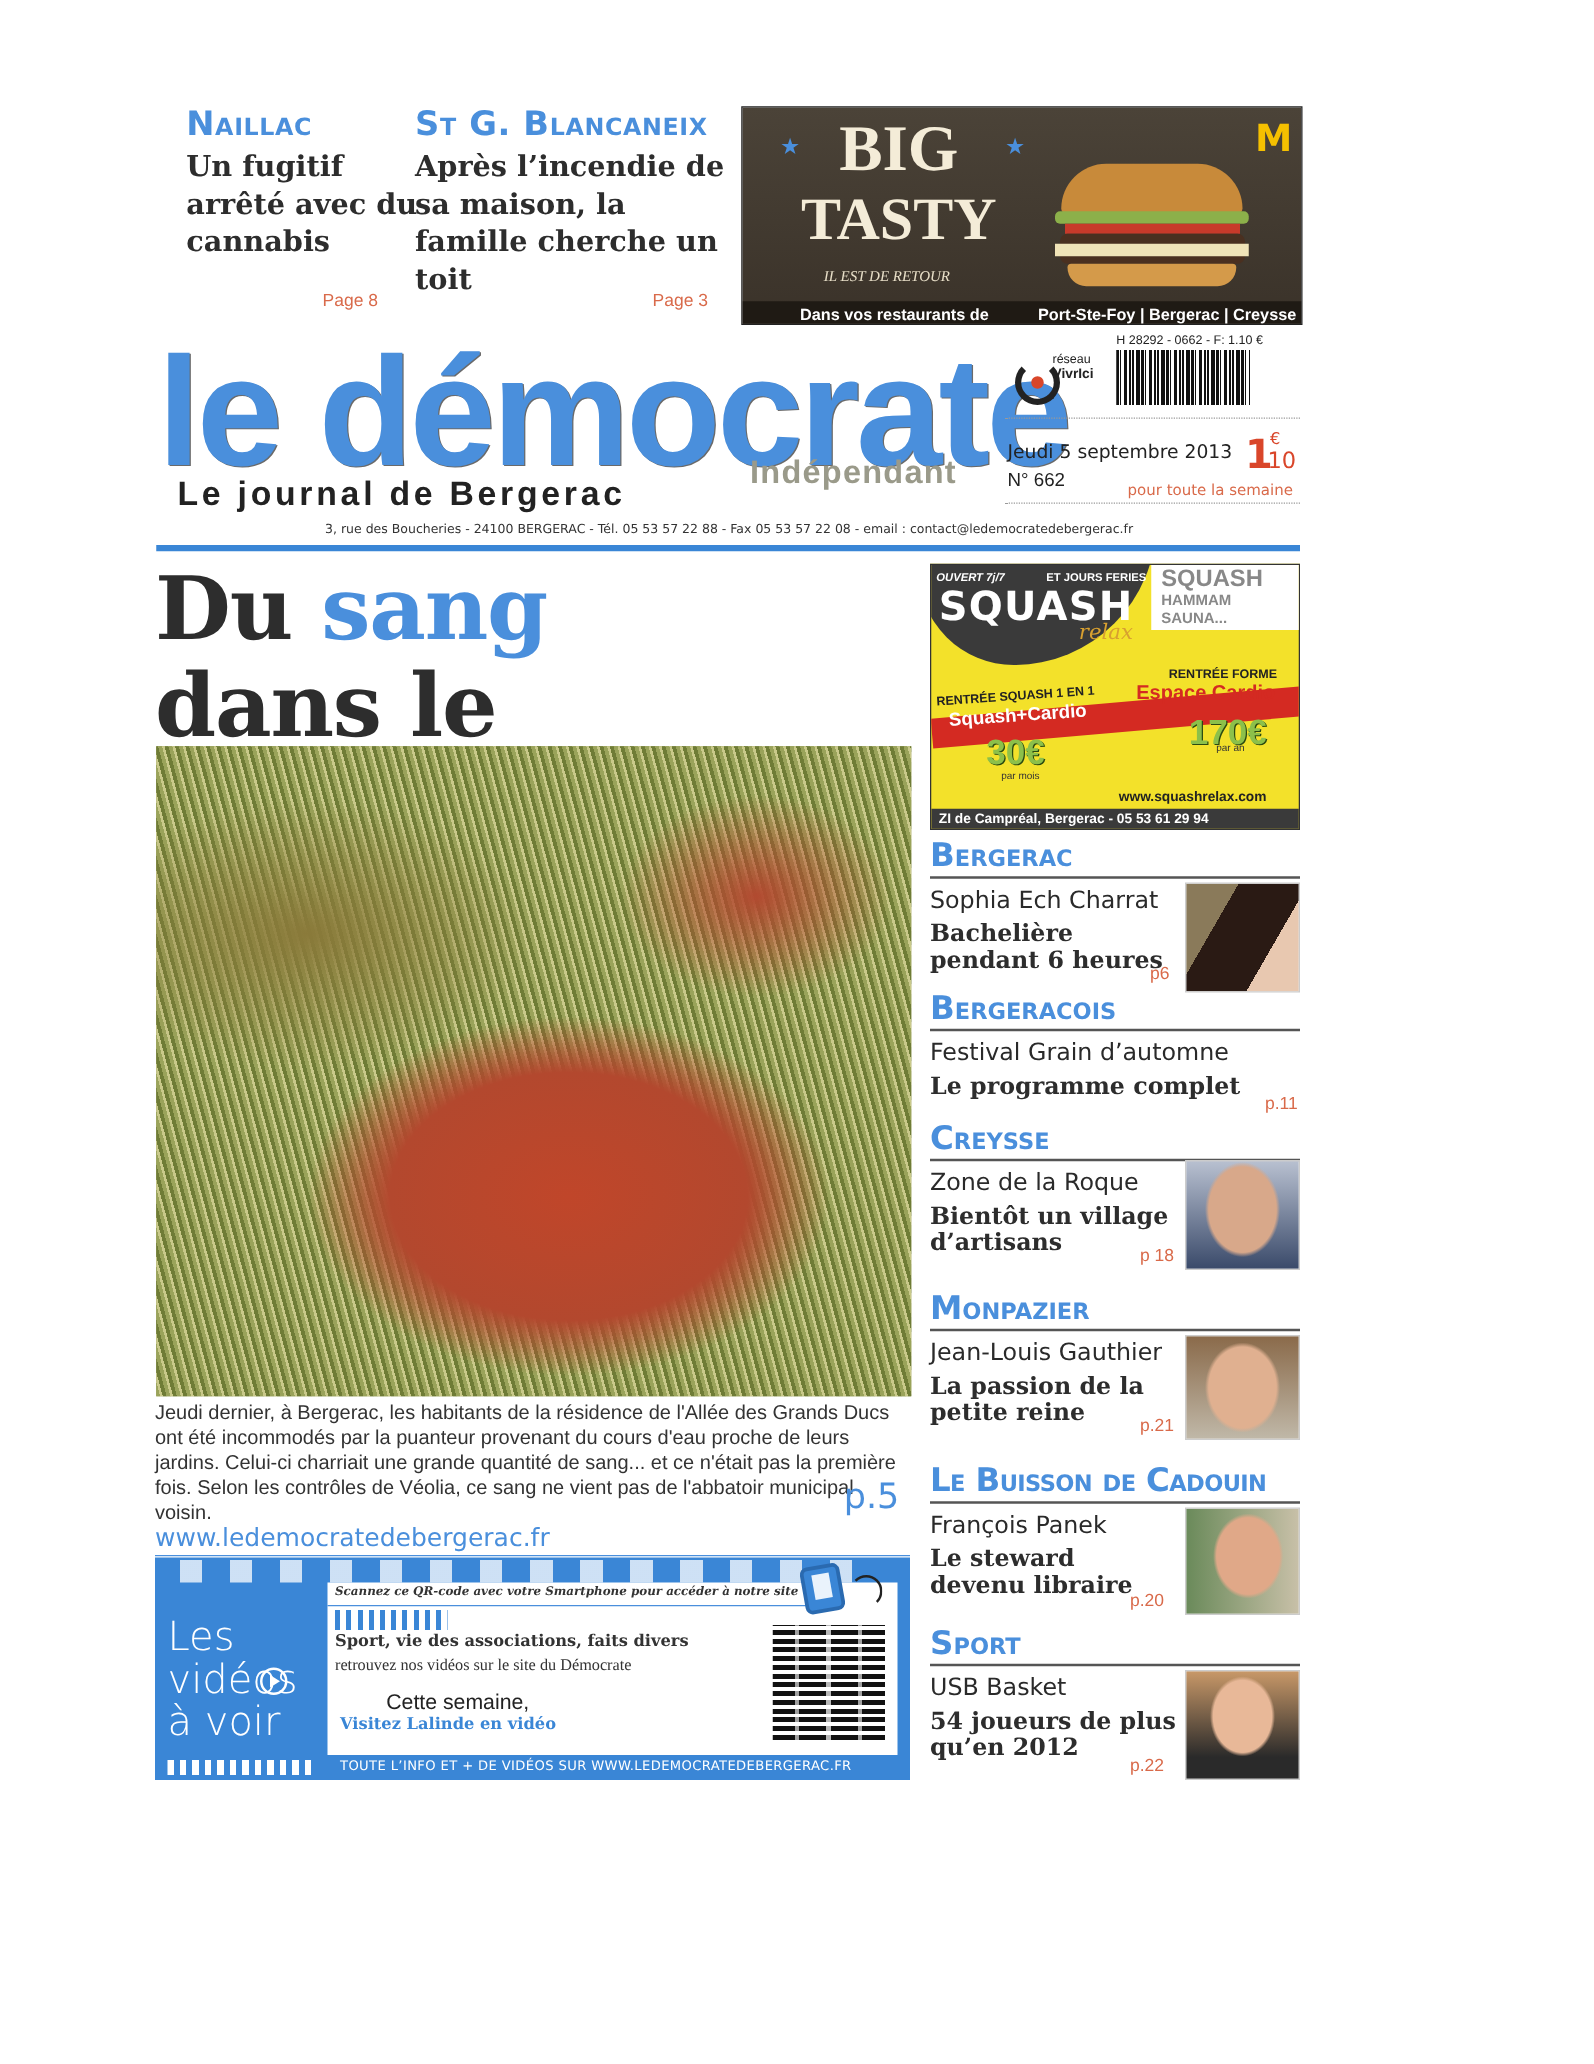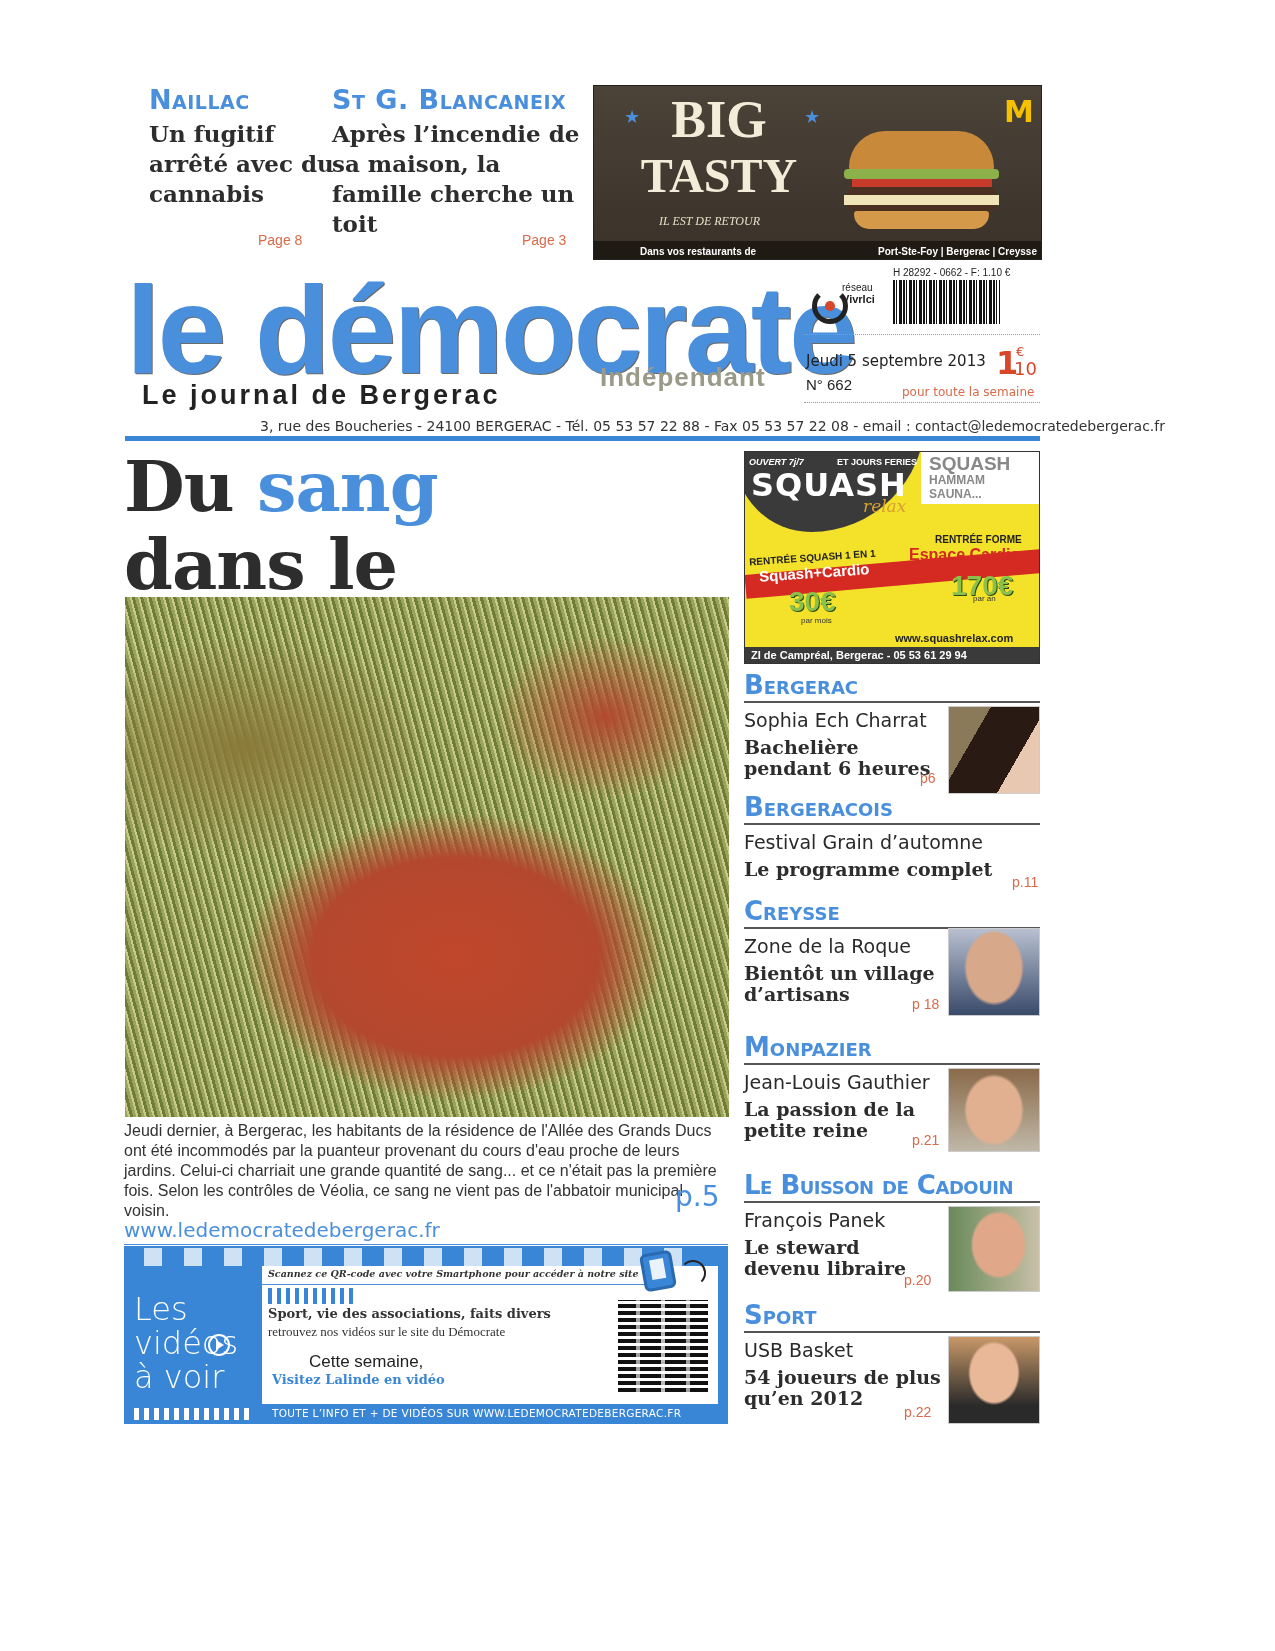--- a/index.html
+++ b/index.html
@@ -57,21 +57,21 @@
   <div class="abs" style="left:65px;top:128px;color:#e8dfc8;font-family:'Liberation Serif',serif;font-size:12px;font-style:italic;">IL EST DE RETOUR</div>
   <div class="abs" style="left:250px;top:45px;width:155px;height:110px;">
     <div style="position:absolute;left:5px;top:0;width:145px;height:40px;background:#c88a3a;border-radius:70px 70px 8px 8px;"></div>
     <div style="position:absolute;left:0;top:38px;width:155px;height:10px;background:#8cb04a;border-radius:4px;"></div>
     <div style="position:absolute;left:8px;top:48px;width:140px;height:8px;background:#c83a2a;"></div>
     <div style="position:absolute;left:4px;top:56px;width:148px;height:24px;background:#4a3020;border-radius:6px;"></div>
     <div style="position:absolute;left:0;top:64px;width:155px;height:10px;background:#f0e4b8;"></div>
     <div style="position:absolute;left:10px;top:80px;width:135px;height:18px;background:#d49a4a;border-radius:4px 4px 20px 20px;"></div>
   </div>
   <div class="abs mcd" style="left:410px;top:8px;font-size:30px;">M</div>
-  <div class="abs" style="left:0;top:155px;width:449px;height:20px;background:#1f1a14;color:#fff;font-size:10px;font-weight:bold;display:flex;align-items:center;">
+  <div class="abs" style="left:0;top:155px;width:449px;height:20px;background:#1f1a14;color:#fff;font-size:13px;font-weight:bold;display:flex;align-items:center;">
     <span style="margin-left:46px;">Dans vos restaurants de</span>
     <span style="margin-left:auto;margin-right:6px;">Port-Ste-Foy  |  Bergerac  |  Creysse</span>
   </div>
 </div>
 
 <div class="abs logo-title" style="left:126px;top:268px;white-space:nowrap;">le démocrate</div>
 <div class="abs subtitle" style="left:142px;top:380px;">Le journal de Bergerac</div>
 <div class="abs indep" style="left:600px;top:362px;">Indépendant</div>
 
 <div class="abs" style="left:812px;top:282px;width:70px;height:50px;">
@@ -87,21 +87,21 @@
 <div class="abs" style="left:806px;top:352px;font-family:'DejaVu Sans',sans-serif;font-size:15px;color:#222;">Jeudi 5 septembre 2013</div>
 <div class="abs" style="left:806px;top:376px;font-size:15px;color:#222;">N° 662</div>
 <div class="abs" style="left:996px;top:344px;color:#d9462a;font-family:'DejaVu Sans',sans-serif;">
   <span style="font-size:32px;font-weight:bold;">1</span>
   <span style="position:absolute;left:20px;top:0;font-size:13px;">€</span>
   <span style="position:absolute;left:18px;top:14px;font-size:18px;">10</span>
 </div>
 <div class="abs" style="left:902px;top:385px;font-family:'DejaVu Sans',sans-serif;font-size:12px;color:#d96a4a;">pour toute la semaine</div>
 <div class="abs" style="left:804px;top:402px;width:236px;border-top:1px dotted #999;"></div>
 
-<div class="abs" style="left:260px;top:418px;font-family:'DejaVu Sans',sans-serif;font-size:14px;color:#333;white-space:nowrap;">3, rue des Boucheries - 24100 BERGERAC - Tél. 05 53 57 22 88 - Fax 05 53 57 22 08 - email : contact@ledemocratedebergerac.fr</div>
+<div class="abs" style="left:260px;top:418px;font-family:'DejaVu Sans',sans-serif;font-size:10px;color:#333;white-space:nowrap;">3, rue des Boucheries - 24100 BERGERAC - Tél. 05 53 57 22 88 - Fax 05 53 57 22 08 - email : contact@ledemocratedebergerac.fr</div>
 <div class="abs rule-blue" style="left:125px;top:436px;width:915px;height:5px;"></div>
 
 <div class="abs headline" style="left:124px;top:448px;width:610px;">
   <div><span>Du </span><span class="blue">sang</span></div>
   <div><span>dans le </span><span class="blue">ruisseau</span></div>
 </div>
 <div class="abs photo" style="left:125px;top:597px;width:604px;height:520px;"></div>
 <div class="abs caption" style="left:124px;top:1121px;width:600px;">Jeudi dernier, à Bergerac, les habitants de la résidence de l'Allée des Grands Ducs ont été incommodés par la puanteur provenant du cours d'eau proche de leurs jardins. Celui-ci charriait une grande quantité de sang... et ce n'était pas la première fois. Selon les contrôles de Véolia, ce sang ne vient pas de l'abbatoir municipal voisin.</div>
 <div class="abs" style="left:675px;top:1180px;font-size:28px;color:#4a8fdc;font-family:'DejaVu Sans',sans-serif;">p.5</div>
 

